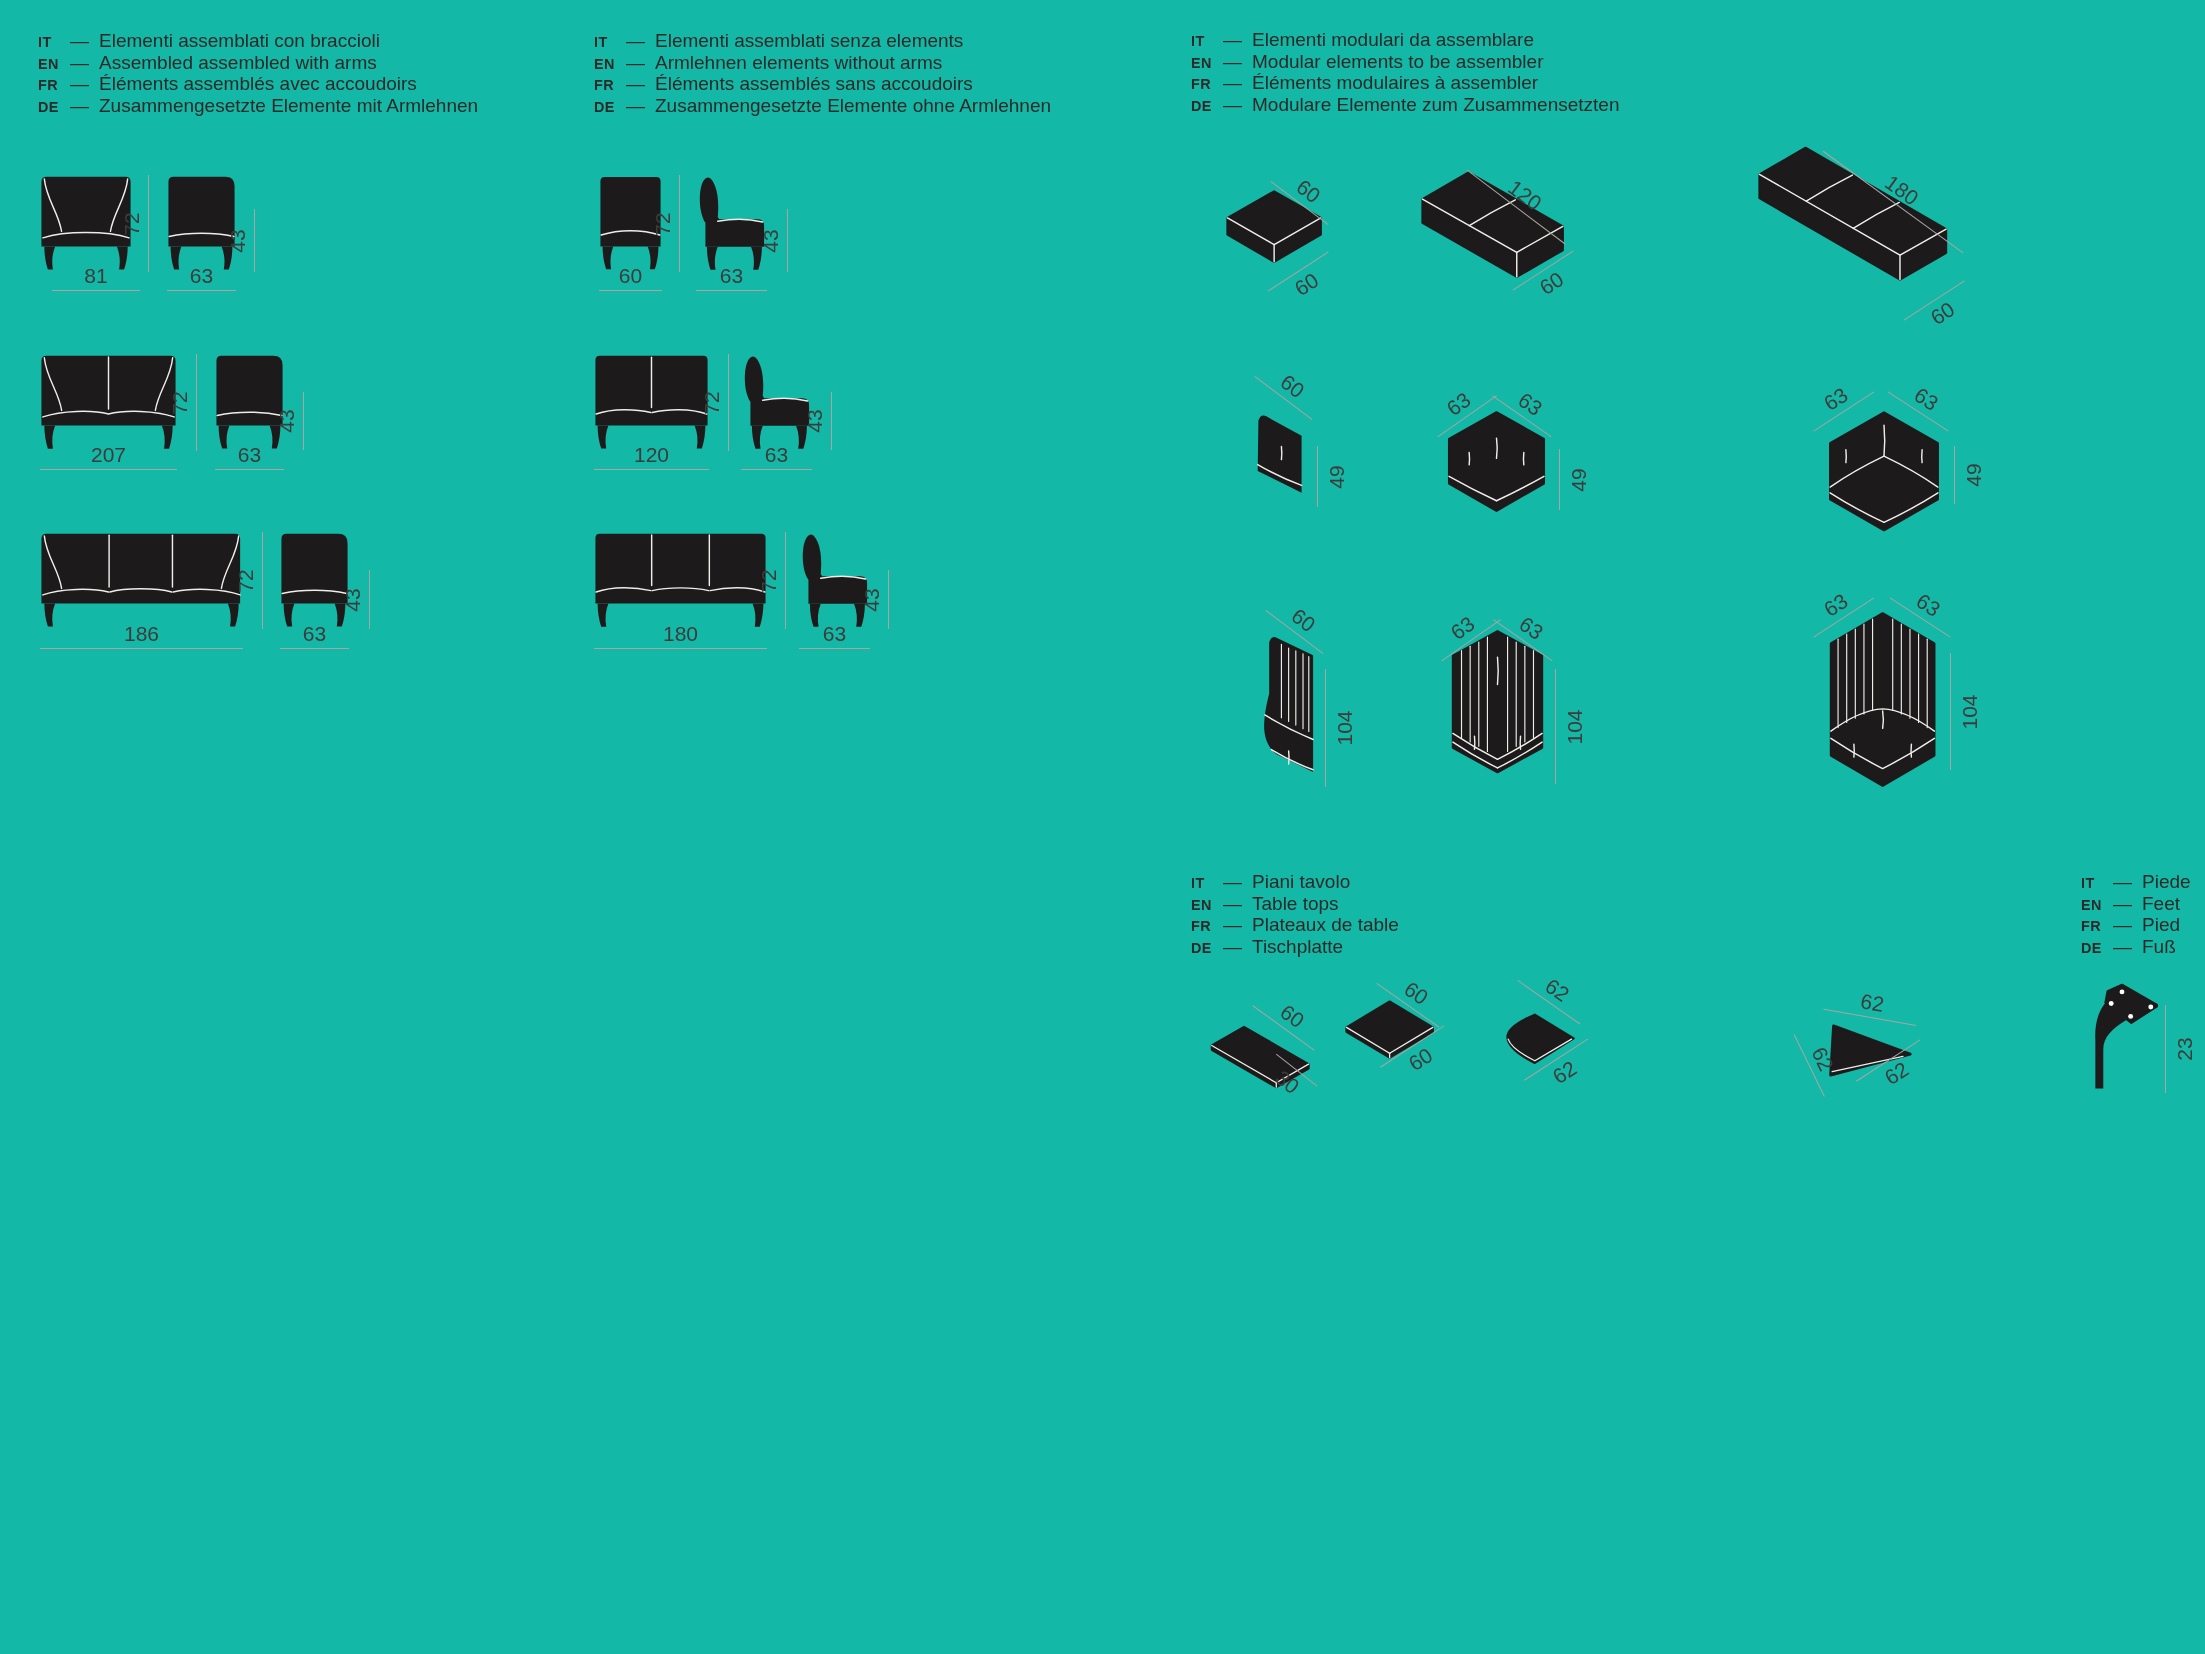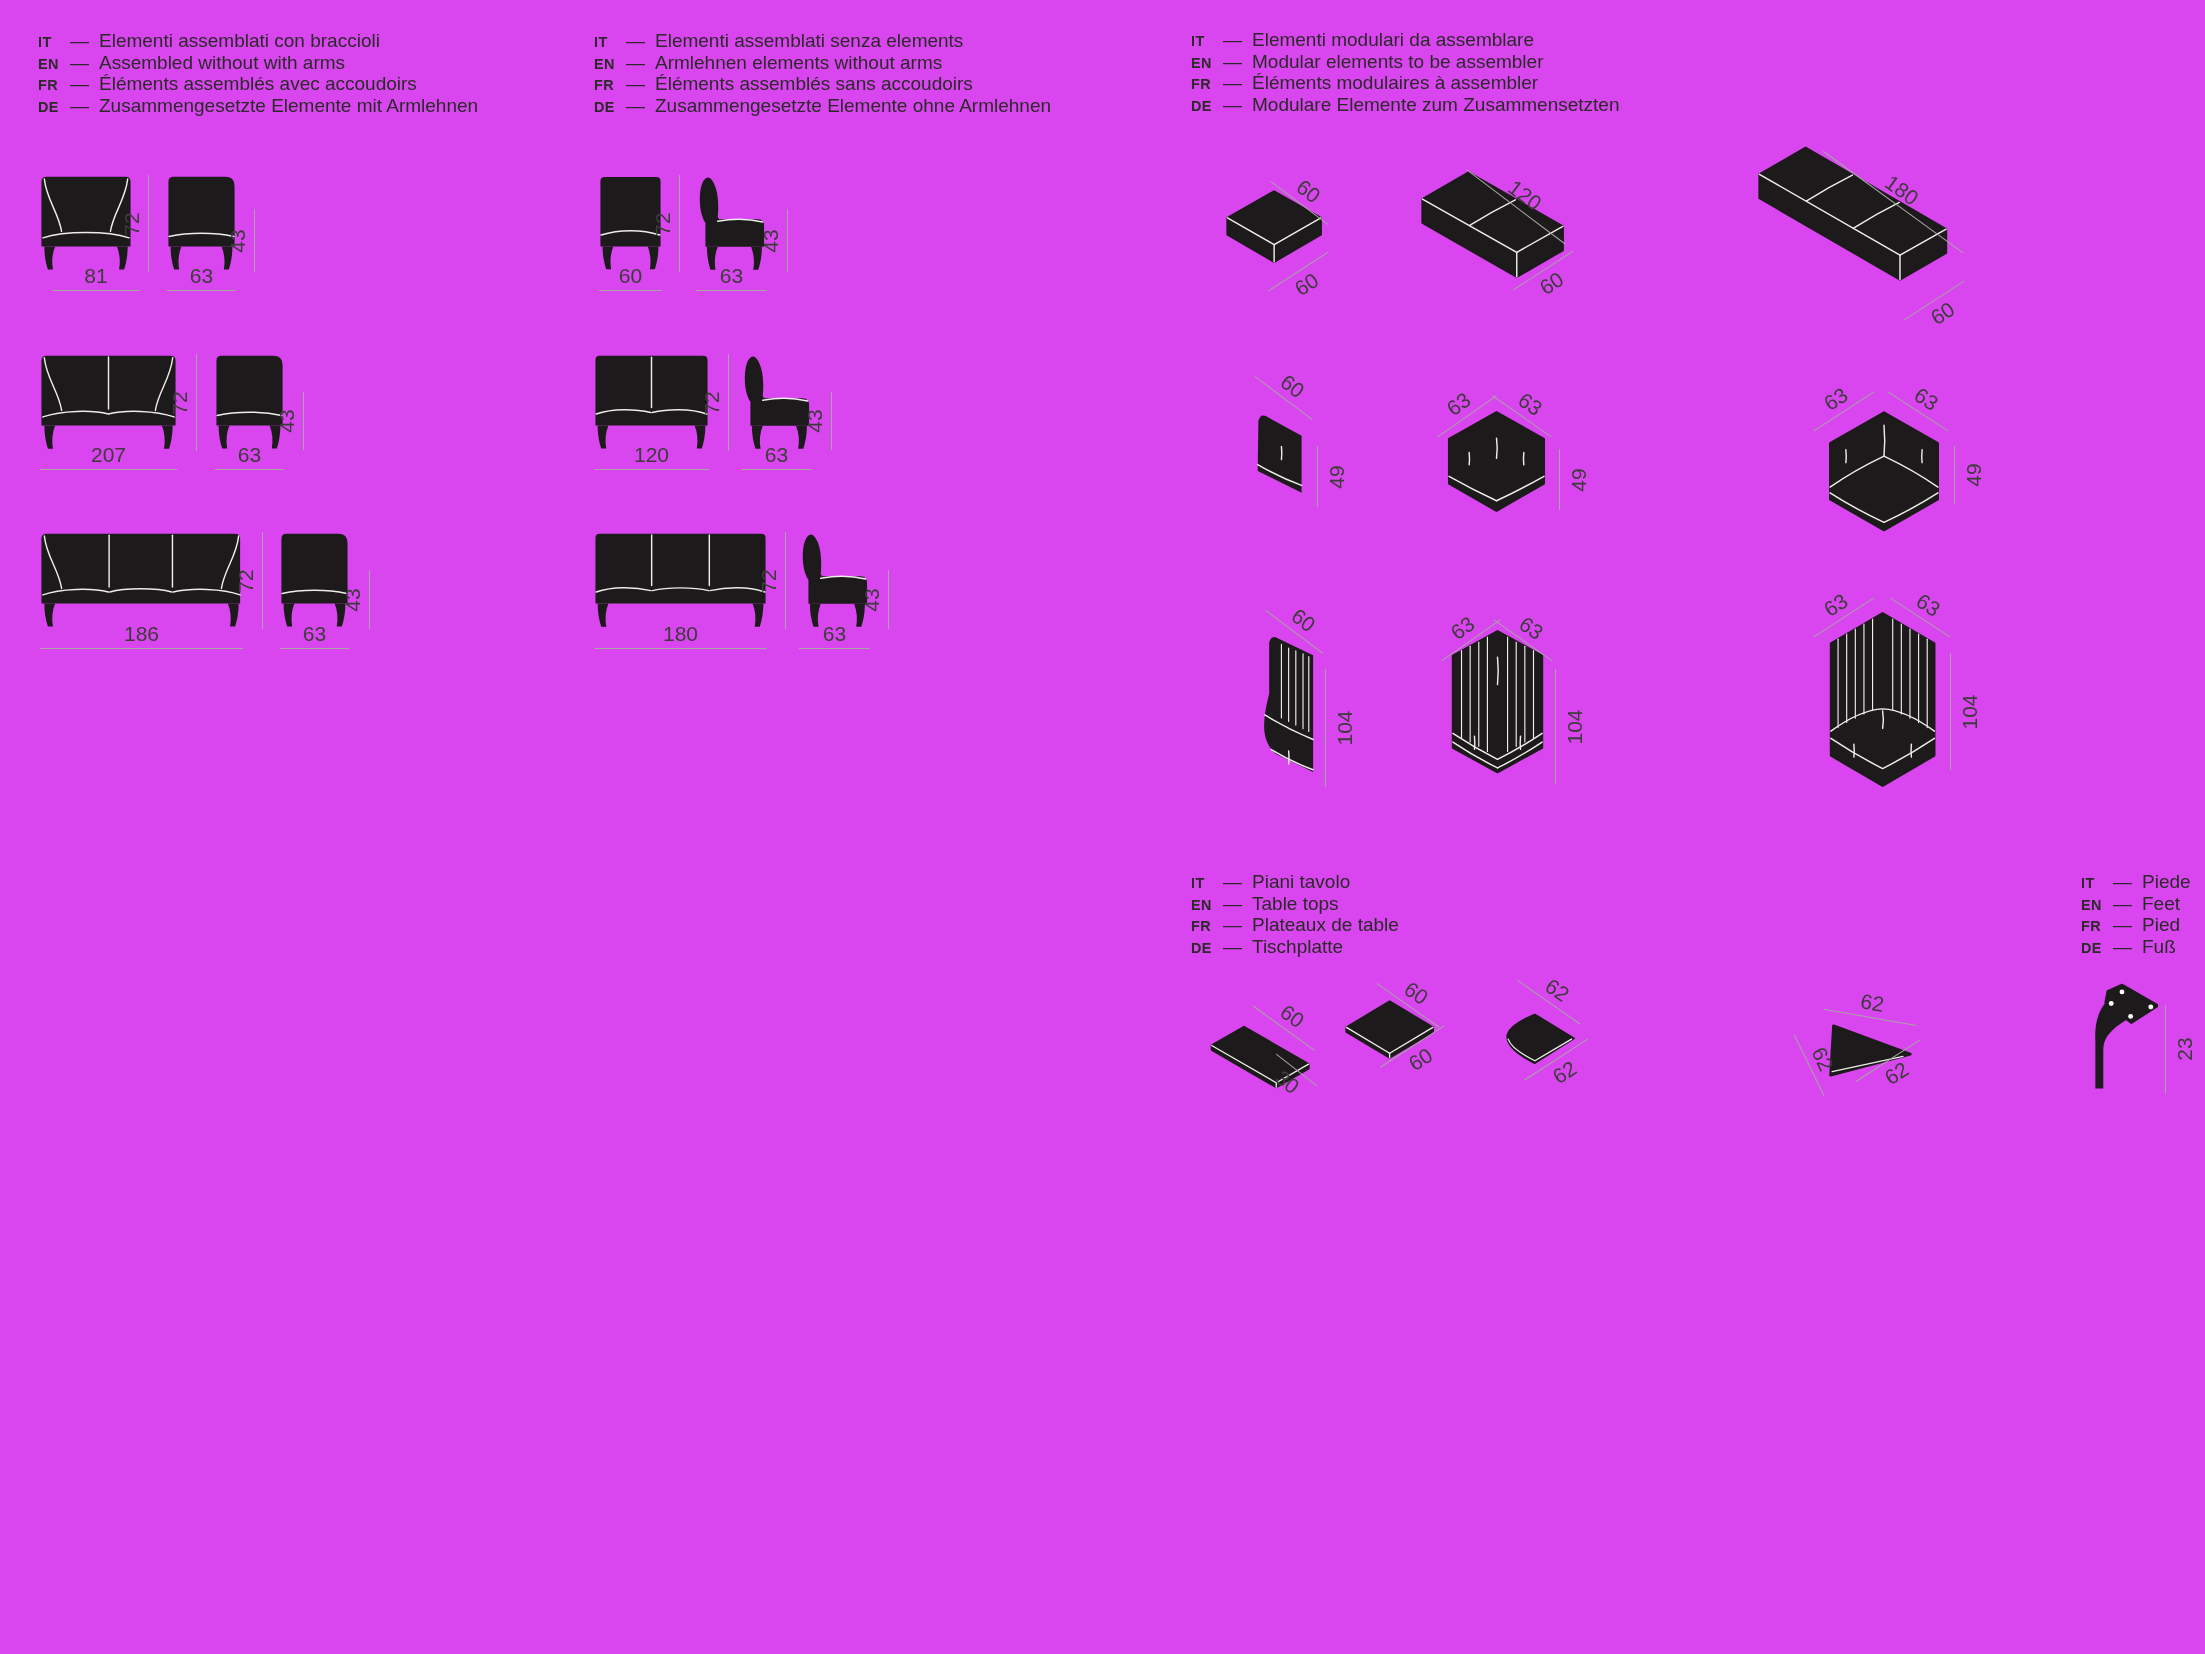--- a/index.html
+++ b/index.html
@@ -1,16 +1,16 @@
 <!DOCTYPE html>
 <html style="font-size:11.5px"><head>
 <meta charset="utf-8">
 <style>
   html,body{margin:0;padding:0;background:#ffffff;}
-  .page{position:relative;width:2205px;height:1654px;background:#d946ef;
+  .page{position:relative;width:2205px;height:1654px;background:#14b8a6;
         font-family:"Liberation Sans",sans-serif;color:#2b2a29;overflow:hidden;}
   .sec{position:absolute;}
   .hl{display:flex;align-items:baseline;height:21.6px;font-size:19px;color:#2b2a29;}
   .hl .lang{font-weight:bold;font-size:14.4px;width:32px;letter-spacing:0.4px;}
   .hl .dash{margin-right:10px;}
   .fig{position:absolute;display:block;}
   .dimh,.dimd{position:absolute;display:flex;flex-direction:column;align-items:center;gap:3.6px;}
   .dimd.below{flex-direction:column-reverse;}
   .lab{font-size:21px;line-height:1;color:#3d3c3b;white-space:nowrap;}
   .dimh .line,.dimd .line{height:1.4px;background:#a8a6a3;align-self:stretch;}
@@ -302,21 +302,21 @@
 
   <div class="sec" style="left:38px;top:30px">
     <div class="hl">
         <span class="lang">IT</span>
         <span class="dash">—</span>
         <span class="txt">Elementi assemblati con braccioli</span>
       </div>
     <div class="hl">
         <span class="lang">EN</span>
         <span class="dash">—</span>
-        <span class="txt">Assembled without with arms</span>
+        <span class="txt">Assembled assembled with arms</span>
       </div>
     <div class="hl">
         <span class="lang">FR</span>
         <span class="dash">—</span>
         <span class="txt">Éléments assemblés avec accoudoirs</span>
       </div>
     <div class="hl">
         <span class="lang">DE</span>
         <span class="dash">—</span>
         <span class="txt">Zusammengesetzte Elemente mit Armlehnen</span>

